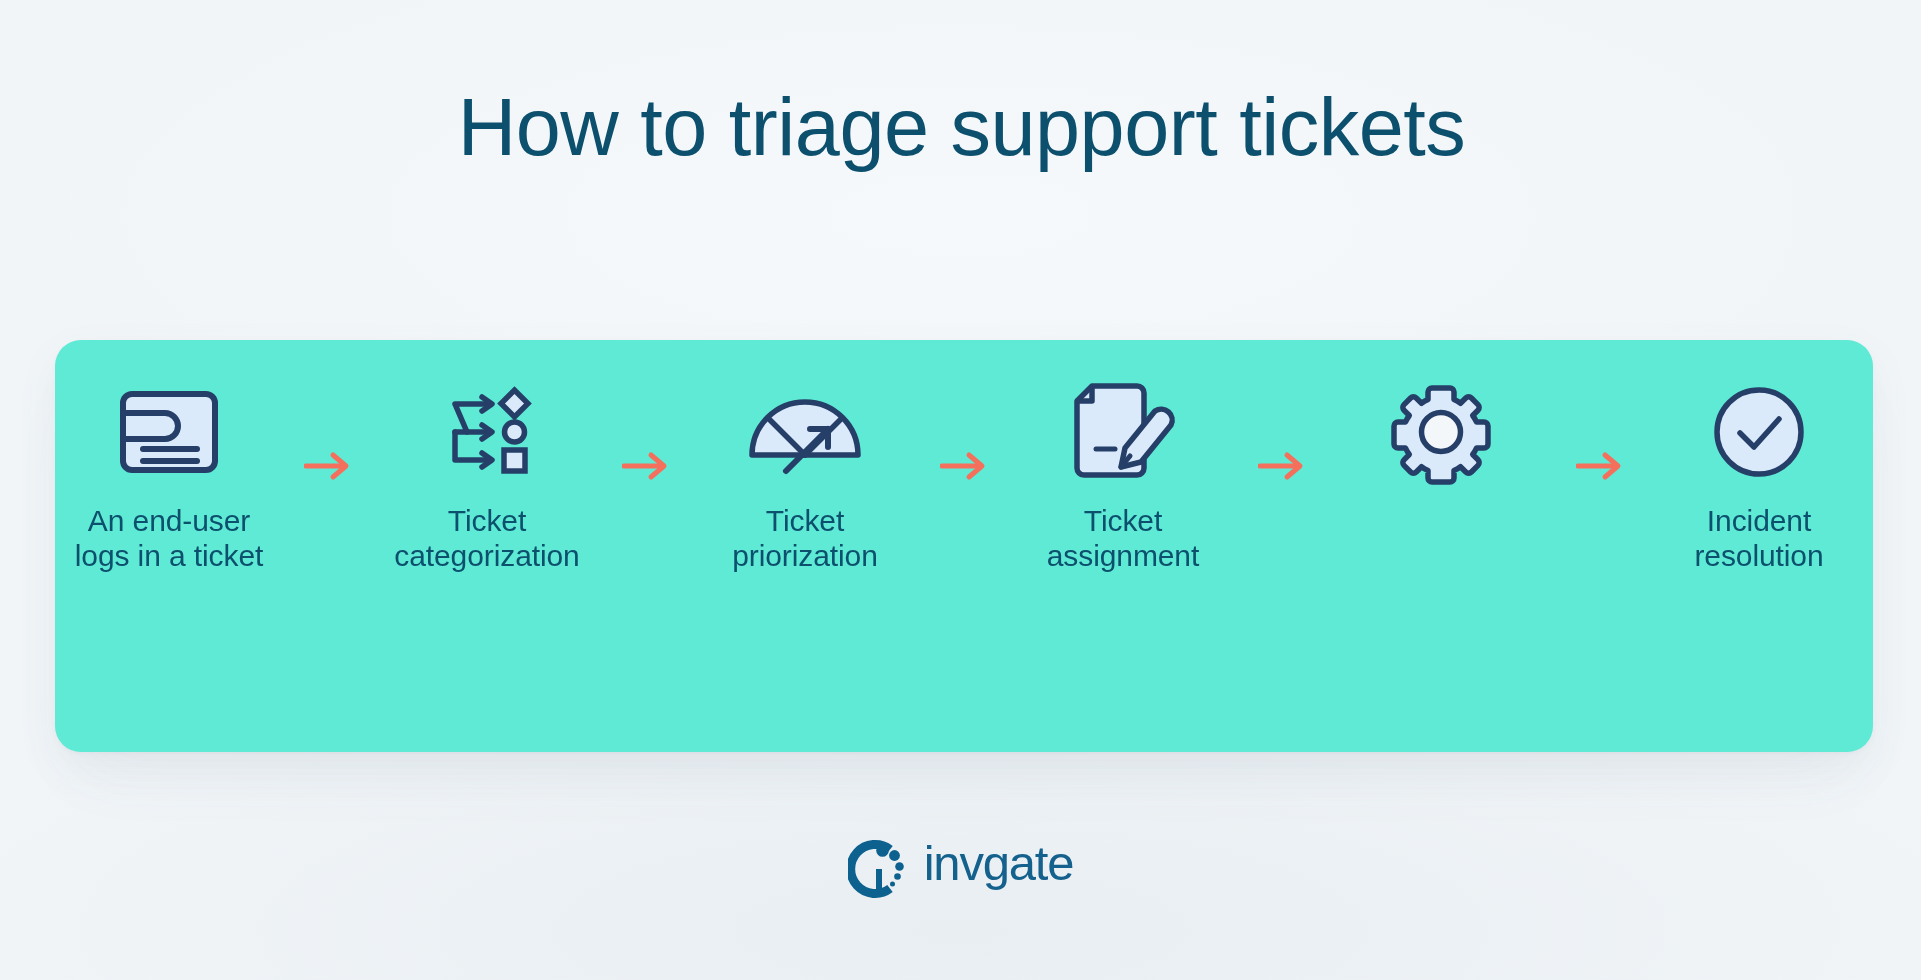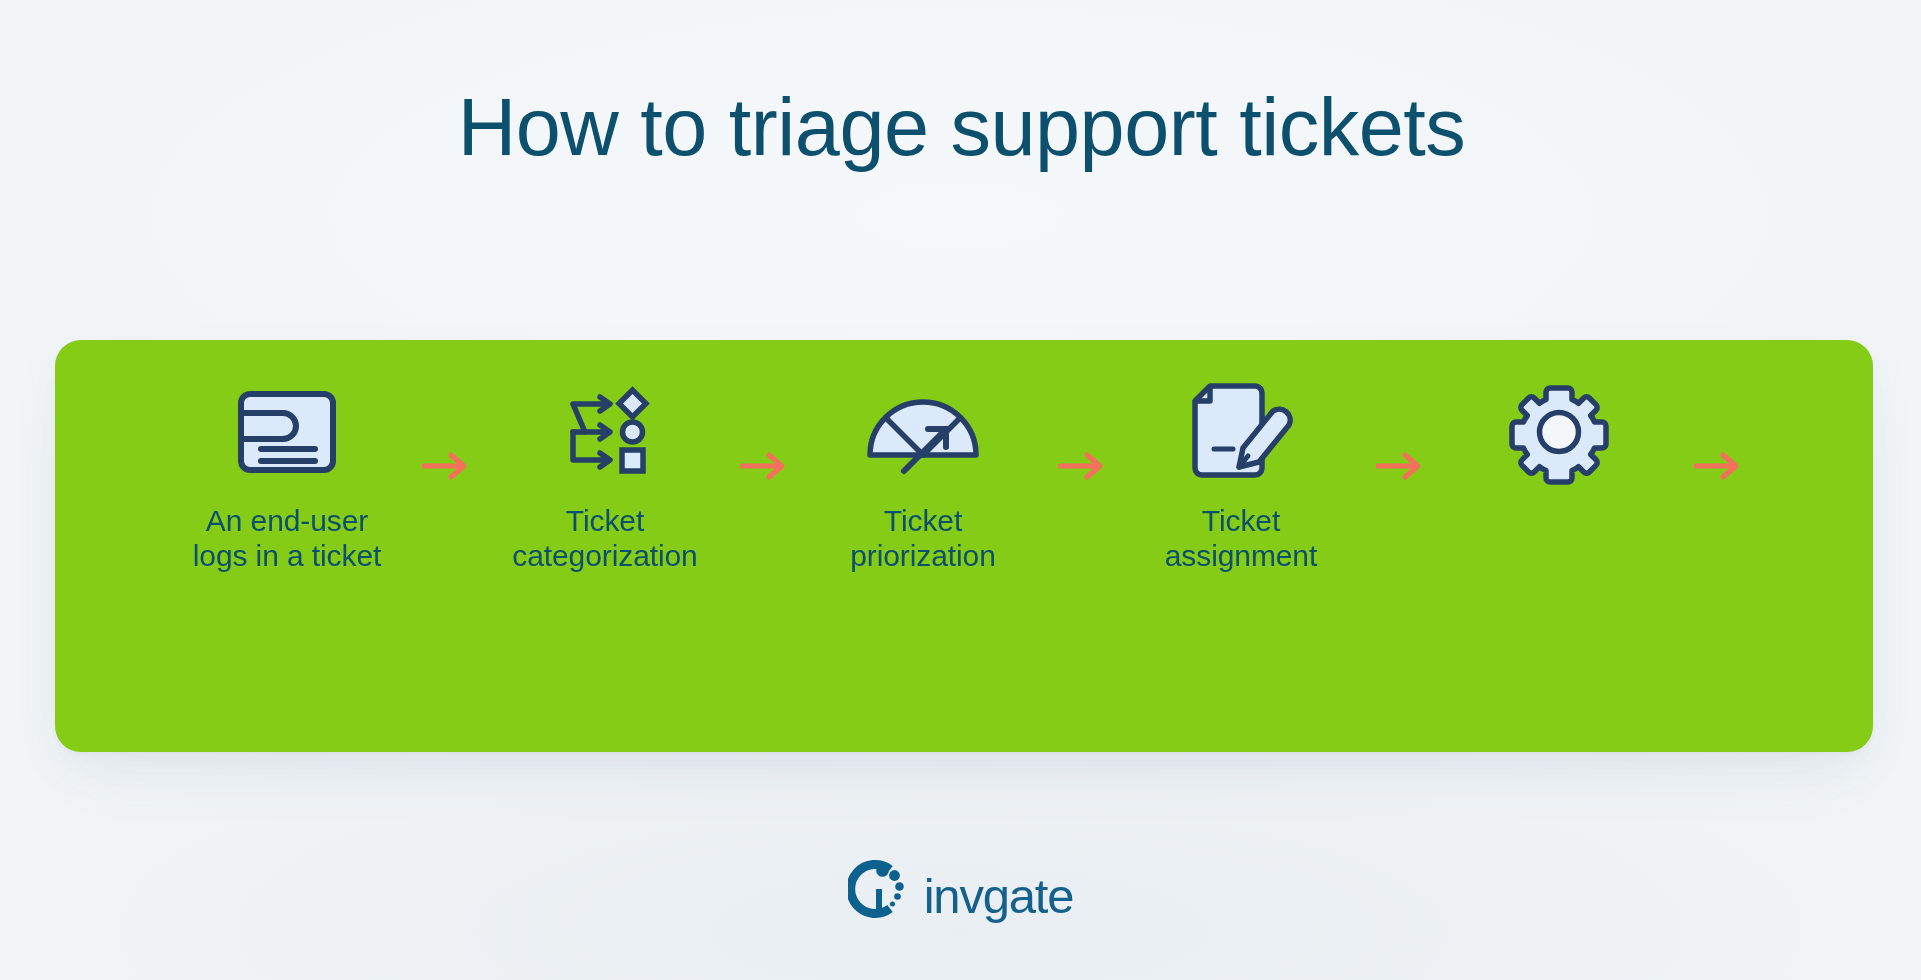--- a/index.html
+++ b/index.html
@@ -35,21 +35,21 @@
     color:#0c506e;
     line-height:1.08;
     white-space:nowrap;
   }
 
   
   .panel {
     position:absolute;
     left:55px; top:340px;
     width:1818px; height:412px;
-    background:#84cc16;
+    background:#5eead4;
     border-radius:26px;
     box-shadow:
       0 2px 4px rgba(100,120,140,0.045),
       0 16px 42px rgba(100,120,140,0.075),
       0 40px 70px -20px rgba(100,120,140,0.05);
   }
 
   .flow {
     position:absolute;
     top:0; left:0; right:0; bottom:0;
@@ -96,24 +96,23 @@
     margin-top:34px;
   }
   .connector svg { display:block; }
 
   
   .logo {
     position:absolute;
     left:0; right:0;
     top:838px;
     display:flex;
-    align-items:flex-end;
+    align-items:flex-start;
     justify-content:center;
     gap:14px;
-    margin-top:20px;
   }
   .logo-mark { display:block; }
   .logo-word {
     font-size:49px;
     color:#14618d;
     letter-spacing:-1.2px;
     line-height:1;
     font-weight:400;
     position:relative;
     top:1px;
@@ -227,20 +226,30 @@
       </div>
     </div>
 
     <div class="connector">
       <svg width="48" height="30" viewBox="0 0 48 30">
         <line x1="2" y1="15" x2="40" y2="15" stroke="#f4705c" stroke-width="5" stroke-linecap="round"></line>
         <polyline points="29,4 42,15 29,26" fill="none" stroke="#f4705c" stroke-width="5" stroke-linecap="round" stroke-linejoin="round"></polyline>
       </svg>
     </div>
 
+    <div class="step">
+      <div class="icon-box">
+        <svg width="92" height="92" viewBox="0 0 92 92">
+          <circle cx="46" cy="46" r="42" fill="#dbeafb" stroke="#253f68" stroke-width="5.5"></circle>
+          <polyline points="27,47 41,61 66,33" fill="none" stroke="#253f68" stroke-width="5.5" stroke-linecap="round" stroke-linejoin="round"></polyline>
+        </svg>
+      </div>
+      <div class="step-label">Incident
+resolution</div>
+    </div>
 
   </div>
 </div>
 
 <div class="logo">
   <svg class="logo-mark" width="62" height="62" viewBox="0 0 62 62">
     <path d="M42 11.5 A24.5 24.5 0 1 0 42 50.5" fill="none" stroke="#0d618f" stroke-width="9" stroke-linecap="butt"></path>
     <line x1="31" y1="31" x2="31" y2="55" stroke="#0d618f" stroke-width="6" stroke-linecap="butt"></line>
     <circle cx="34.5" cy="12.5" r="6.3" fill="#0d618f"></circle>
     <circle cx="46.5" cy="17.5" r="5.4" fill="#0d618f"></circle>

